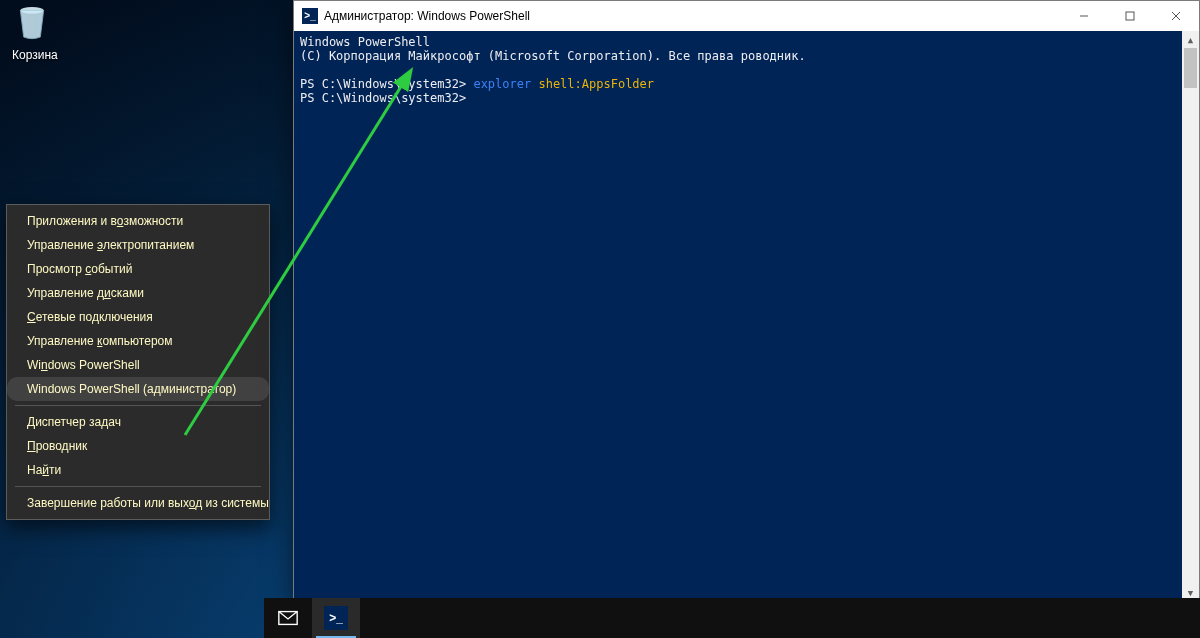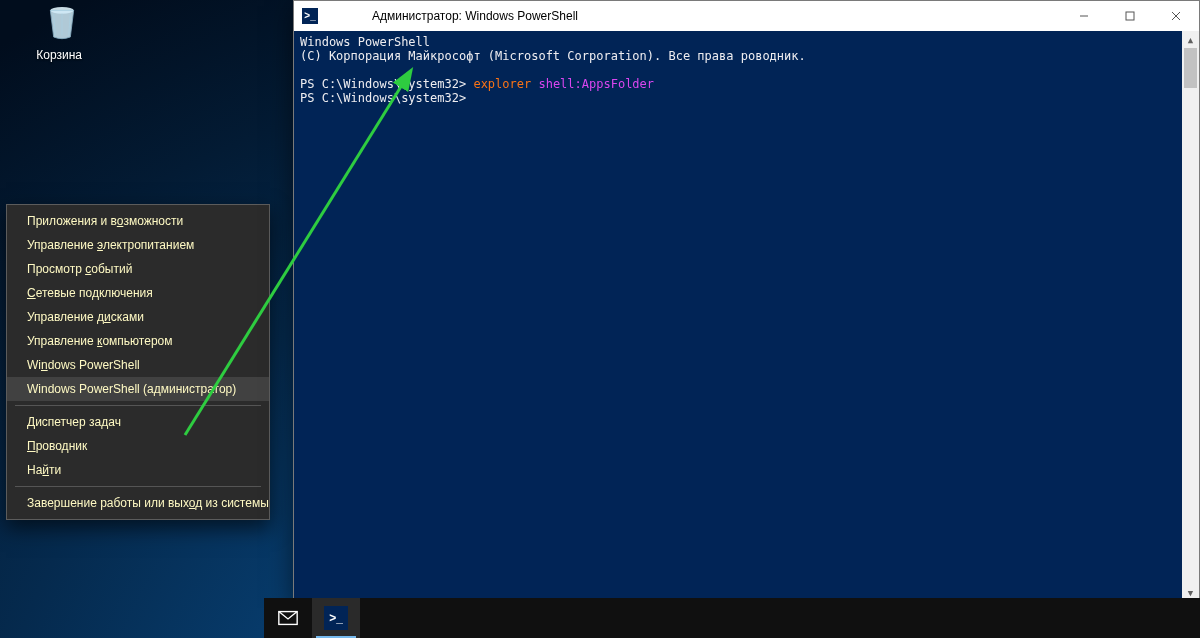--- a/index.html
+++ b/index.html
@@ -12,21 +12,21 @@
       radial-gradient(1200px 900px at 60% 120%, #0b5a9e 0%, #0a4a85 20%, #073b6b 40%, #052a4e 60%, #031b34 80%, #010d1d 100%);
     position: relative;
     color: #fff;
   }
 
   
   #recycle-bin {
     position: absolute;
     left: 12px; top: 2px;
     width: 70px;
-    text-align: right;
+    text-align: left;
     font-size: 12px;
     text-shadow: 0 1px 2px rgba(0,0,0,.8);
     cursor: default;
     user-select: none;
   }
   #recycle-bin .bin {
     margin: 0 auto 3px auto;
   }
 
   
@@ -42,20 +42,21 @@
   }
   #quickmenu .qm-item {
     padding: 5px 20px 5px 20px;
     font-size: 12px;
     color: #fef9c3;
     white-space: nowrap;
     cursor: default;
   }
   #quickmenu .qm-item.hot {
     background: #414141;
+    border-radius: 10px;
   }
   #quickmenu .qm-item .mn { text-decoration: underline; }
   #quickmenu .qm-sep {
     height: 1px; background: #555;
     margin: 4px 8px;
   }
 
   
   #ps-window {
     position: absolute;
@@ -75,42 +76,42 @@
   }
   #ps-titlebar .ps-ico {
     width: 16px; height: 16px;
     margin: 0 6px 0 8px;
     background: #012456;
     display: flex; align-items: center; justify-content: center;
   }
   #ps-titlebar .ps-ico .gt{
     color:#fff; font-size:10px; font-weight:bold; line-height:1;
   }
-  #ps-titlebar .title-text { flex: 0 0 auto; margin-left: 48px; }
+  #ps-titlebar .title-text { flex: 0 0 auto; }
   #ps-titlebar .spacer { flex: 1 1 auto; }
   #ps-titlebar .winbtn {
     width: 46px; height: 30px;
     display: flex; align-items: center; justify-content: center;
     font-size: 12px; color: #555;
   }
 
   #ps-body {
     flex: 1 1 auto;
     position: relative;
     background: #012456;
     color: #eeedf0;
     font-family: Consolas, "Lucida Console", monospace;
     font-size: 12px;
     line-height: 14px;
     padding: 4px 6px;
     overflow: hidden;
   }
   #ps-body .ln { white-space: pre; }
-  #ps-body .cmd-yel { color: #f97316; }
-  #ps-body .cmd-wht { color: #d946ef; }
+  #ps-body .cmd-yel { color: #3b82f6; }
+  #ps-body .cmd-wht { color: #eab308; }
 
   #ps-scrollbar {
     position: absolute;
     top: 0; right: 0; bottom: 0;
     width: 17px;
     background: #f0f0f0;
     display: flex; flex-direction: column;
   }
   #ps-scrollbar .sb-btn {
     height: 17px;
@@ -174,22 +175,22 @@
     <path d="M10 10 L14 42 Q24 46 34 42 L38 10 Z" fill="#cfeaf7" stroke="#9ec8dd" stroke-width="1" opacity=".85"></path>
     <path d="M14 14 L16 40 M24 14 L24 40 M34 14 L32 40" stroke="#a9cfe0" stroke-width="1" fill="none"></path>
   </svg>
   <div>Корзина</div>
 </div>
 
 <div id="quickmenu">
     <div class="qm-item">Приложения и в<span class="mn">о</span>зможности</div>
     <div class="qm-item">Управление <span class="mn">э</span>лектропитанием</div>
     <div class="qm-item">Просмотр <span class="mn">с</span>обытий</div>
+    <div class="qm-item">Управление д<span class="mn">и</span>сками</div>
     <div class="qm-item"><span class="mn">С</span>етевые подключения</div>
-    <div class="qm-item">Управление д<span class="mn">и</span>сками</div>
     <div class="qm-item">Управление <span class="mn">к</span>омпьютером</div>
     <div class="qm-item">Wi<span class="mn">n</span>dows PowerShell</div>
     <div class="qm-item hot">Windows PowerShell (администратор)</div>
     <div class="qm-sep"></div>
     <div class="qm-item"><span class="mn">Д</span>испетчер задач</div>
     <div class="qm-item"><span class="mn">П</span>роводник</div>
     <div class="qm-item">На<span class="mn">й</span>ти</div>
     <div class="qm-sep"></div>
     <div class="qm-item">Завершение работы или вых<span class="mn">о</span>д из системы</div>
   </div>

